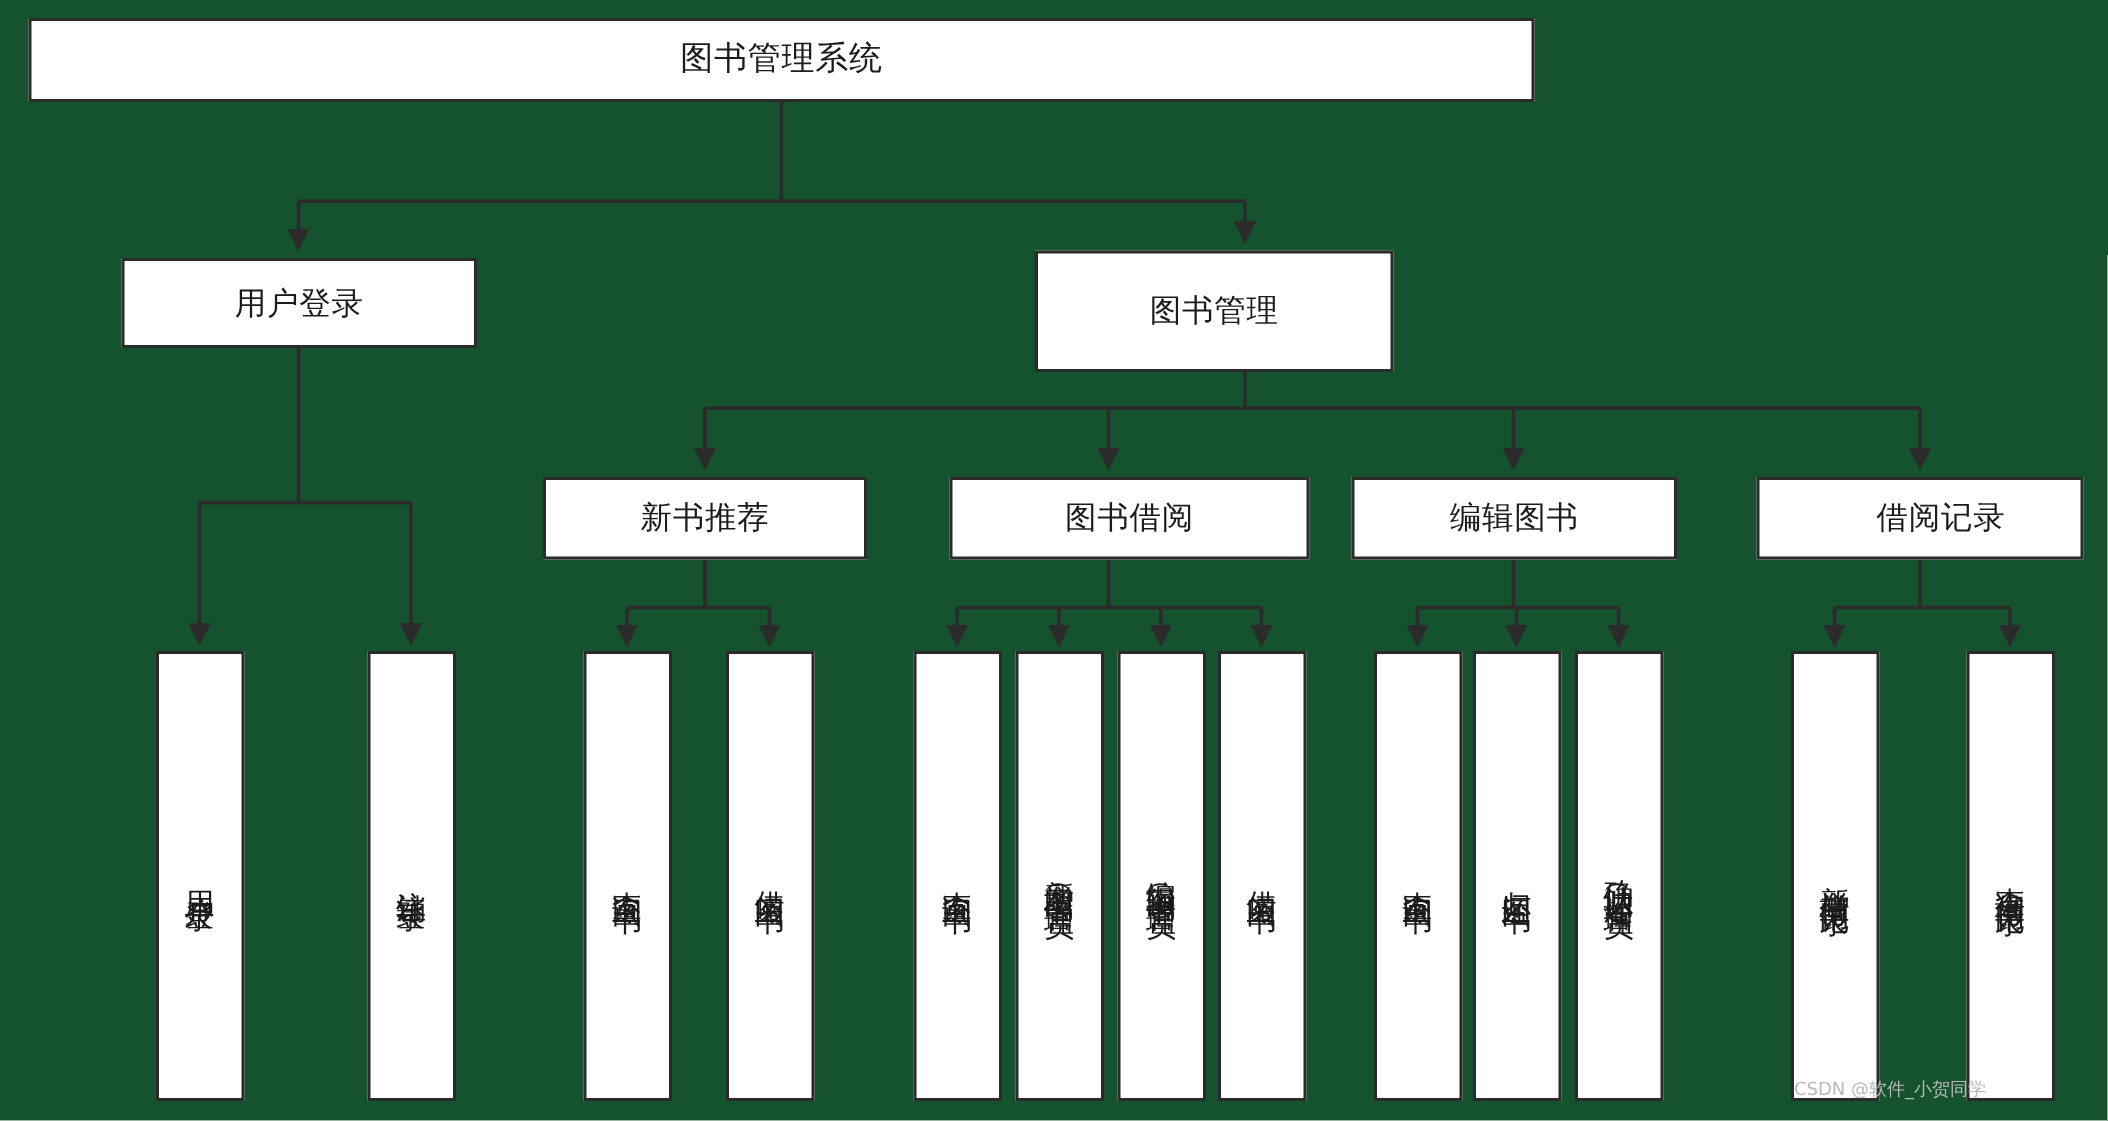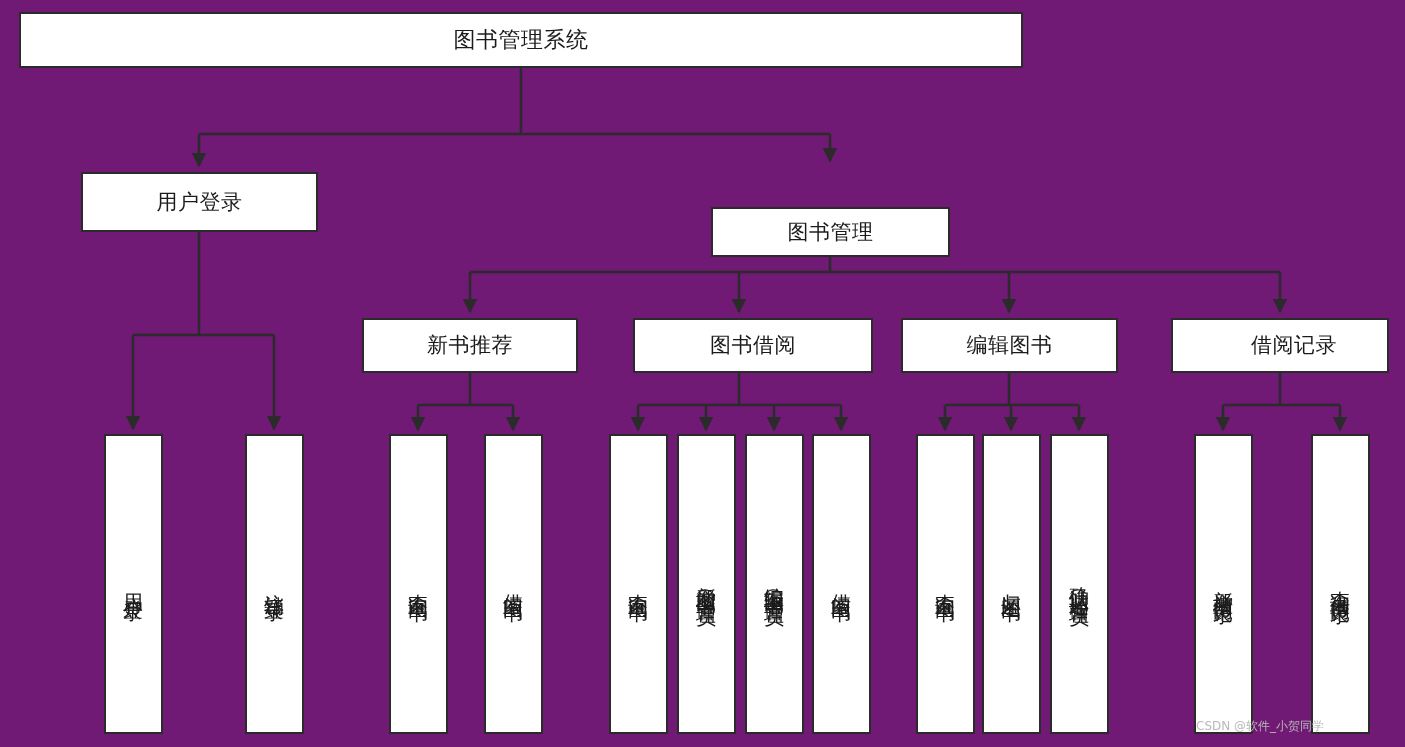--- a/index.html
+++ b/index.html
@@ -8,21 +8,21 @@
     padding: 0;
     background: #ffffff;
   }
   body {
     font-family: "DejaVu Sans", "Liberation Sans", sans-serif;
   }
   #canvas {
     position: relative;
     width: 1405px;
     height: 747px;
-    background: #701a75;
+    background: #14532d;
     overflow: hidden;
   }
   #edges {
     position: absolute;
     left: 0;
     top: 0;
     width: 1405px;
     height: 747px;
     pointer-events: none;
   }
@@ -130,21 +130,21 @@
   </svg>
 
   <div class="node horiz root" style="left:19px; top:12px; width:1004px; height:56px;">
     <span class="node-label">图书管理系统</span>
   </div>
 
   <div class="node horiz" style="left:81px; top:172px; width:237px; height:60px;">
     <span class="node-label">用户登录</span>
   </div>
 
-  <div class="node horiz" style="left:711px; top:167px; width:239px; height:50px;margin-top:40px;">
+  <div class="node horiz" style="left:690px; top:167px; width:239px; height:81px;">
     <span class="node-label">图书管理</span>
   </div>
 
   <div class="node horiz" style="left:362px; top:318px; width:216px; height:55px;text-align:center;">
     <span class="node-label">新书推荐</span>
   </div>
 
   <div class="node horiz" style="left:633px; top:318px; width:240px; height:55px;">
     <span class="node-label">图书借阅</span>
   </div>

